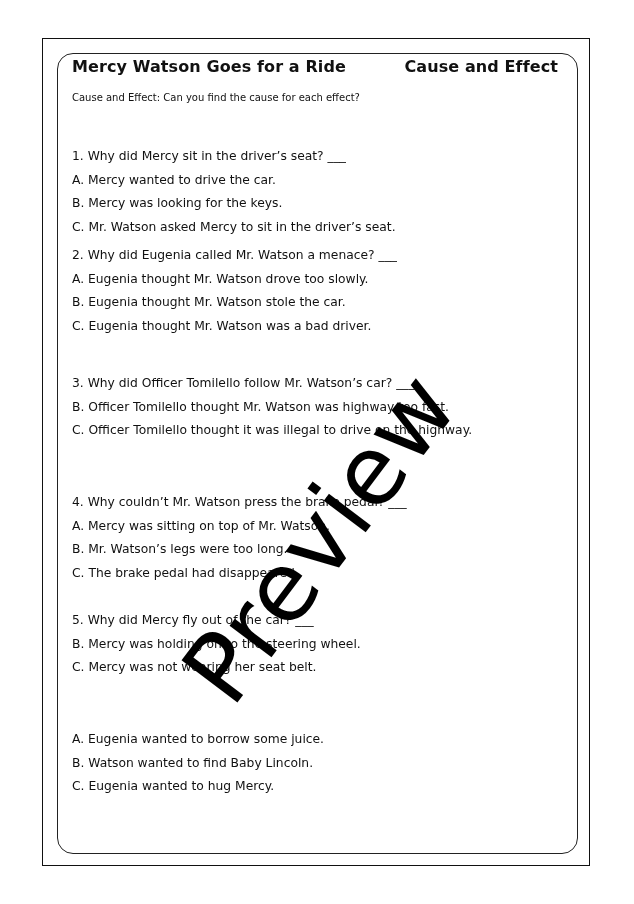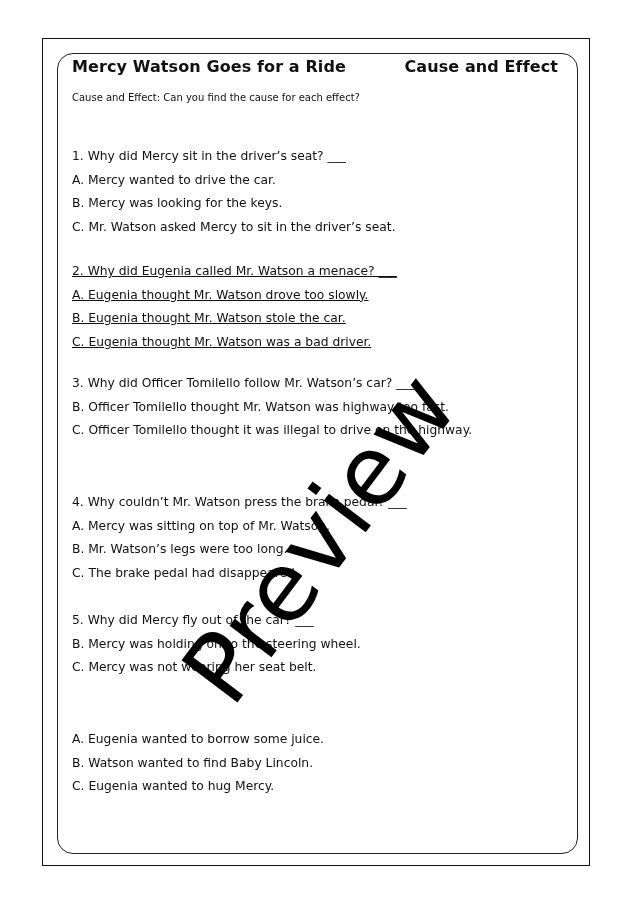--- a/index.html
+++ b/index.html
@@ -31,21 +31,21 @@
 
 <div class="instr">Cause and Effect: Can you find the cause for each effect?</div>
 
 <div class="qgroup" style="top:145px;">
   <div class="line">1. Why did Mercy sit in the driver’s seat? ___</div>
   <div class="line">A. Mercy wanted to drive the car.</div>
   <div class="line">B. Mercy was looking for the keys.</div>
   <div class="line">C. Mr. Watson asked Mercy to sit in the driver’s seat.</div>
 </div>
 
-<div class="qgroup" style="top:260px;text-decoration:underline;">
+<div class="qgroup" style="top:244px;">
   <div class="line">2. Why did Eugenia called Mr. Watson a menace? ___</div>
   <div class="line">A. Eugenia thought Mr. Watson drove too slowly.</div>
   <div class="line">B. Eugenia thought Mr. Watson stole the car.</div>
   <div class="line">C. Eugenia thought Mr. Watson was a bad driver.</div>
 </div>
 
 <div class="qgroup" style="top:372px;">
   <div class="line">3. Why did Officer Tomilello follow Mr. Watson’s car? ___</div>
   <div class="line">B. Officer Tomilello thought Mr. Watson was highway too fast.</div>
   <div class="line">C. Officer Tomilello thought it was illegal to drive on the highway.</div>

